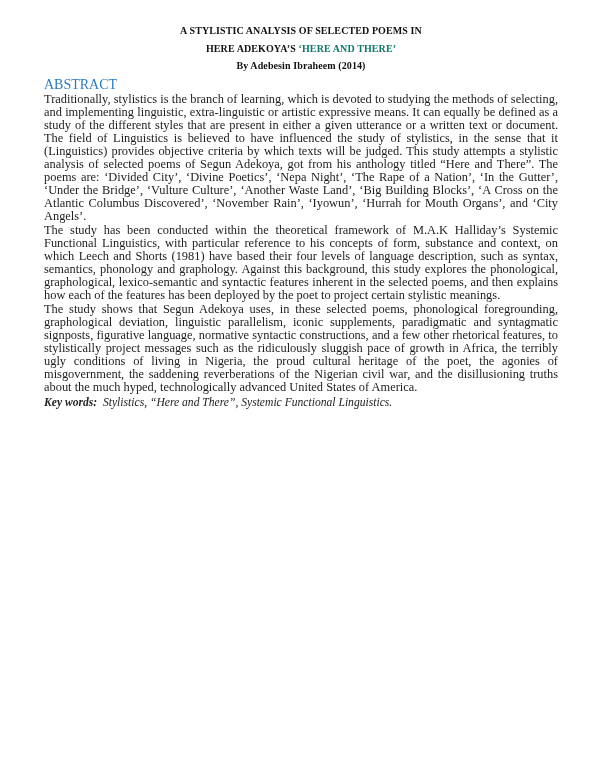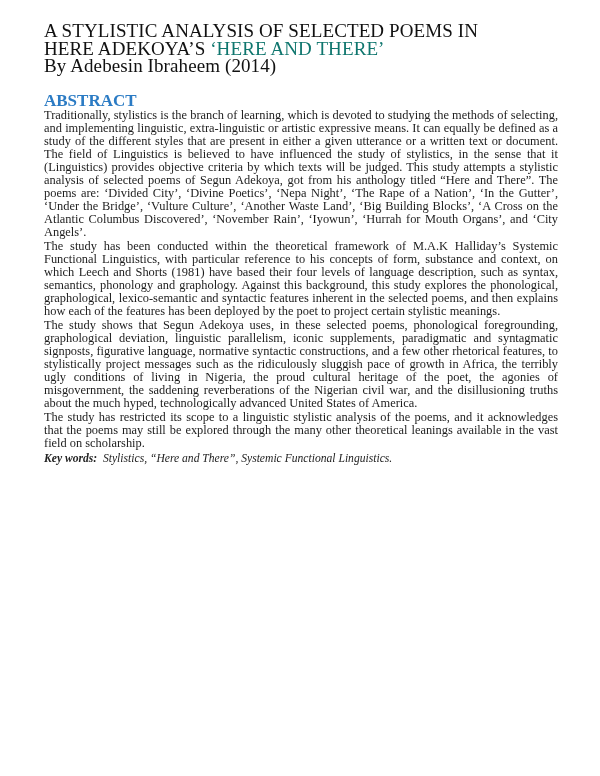--- a/index.html
+++ b/index.html
@@ -15,33 +15,34 @@
       font-family: "Liberation Serif", "DejaVu Serif", serif;
       color: #1a1a1a;
     }
     .page {
       position: absolute;
       left: 44px;
       top: 22px;
       width: 514px;
     }
     .title-block {
-      font-weight: normal;
-      font-size: 19px;
+      text-align: center;
+      font-weight: bold;
+      font-size: 10px;
       line-height: 17.5px;
       color: #111111;
       letter-spacing: 0.1px;
     }
     .title-accent {
       color: #0f766e;
     }
     .heading {
-      margin-top: 18px;
-      font-weight: bold;
-      font-size: 17px;
+      margin-top: 2px;
+      font-weight: normal;
+      font-size: 14px;
       line-height: 16px;
       color: #2b7bc4;
     }
     .para {
       margin: 0;
       font-size: 12.4px;
       line-height: 13px;
       text-align: justify;
       color: #1c1c1c;
     }
@@ -69,18 +70,17 @@
       <span>HERE ADEKOYA’S </span><span class="title-accent">‘HERE AND THERE’</span>
     </div>
     <div>By Adebesin Ibraheem (2014)</div>
   </div>
 
   <div class="heading">ABSTRACT</div>
 
   <p class="para">Traditionally, stylistics is the branch of learning, which is devoted to studying the methods of selecting, and implementing linguistic, extra-linguistic or artistic expressive means. It can equally be defined as a study of the different styles that are present in either a given utterance or a written text or document. The field of Linguistics is believed to have influenced the study of stylistics, in the sense that it (Linguistics) provides objective criteria by which texts will be judged. This study attempts a stylistic analysis of selected poems of Segun Adekoya, got from his anthology titled “Here and There”. The poems are: ‘Divided City’, ‘Divine Poetics’, ‘Nepa Night’, ‘The Rape of a Nation’, ‘In the Gutter’, ‘Under the Bridge’, ‘Vulture Culture’, ‘Another Waste Land’, ‘Big Building Blocks’, ‘A Cross on the Atlantic Columbus Discovered’, ‘November Rain’, ‘Iyowun’, ‘Hurrah for Mouth Organs’, and ‘City Angels’.</p>
   <p class="para">The study has been conducted within the theoretical framework of M.A.K Halliday’s Systemic Functional Linguistics, with particular reference to his concepts of form, substance and context, on which Leech and Shorts (1981) have based their four levels of language description, such as syntax, semantics, phonology and graphology. Against this background, this study explores the phonological, graphological, lexico-semantic and syntactic features inherent in the selected poems, and then explains how each of the features has been deployed by the poet to project certain stylistic meanings.</p>
   <p class="para">The study shows that Segun Adekoya uses, in these selected poems, phonological foregrounding, graphological deviation, linguistic parallelism, iconic supplements, paradigmatic and syntagmatic signposts, figurative language, normative syntactic constructions, and a few other rhetorical features, to stylistically project messages such as the ridiculously sluggish pace of growth in Africa,  the terribly ugly conditions of living in Nigeria, the proud cultural heritage of the poet, the agonies of misgovernment, the saddening reverberations of the Nigerian civil war, and the disillusioning truths about the much hyped, technologically advanced United States of America.</p>
-  <p class="para">The study has restricted its scope to a linguistic stylistic analysis of the poems, and it acknowledges that the poems may still be explored through the many other theoretical leanings available in the vast field on scholarship.</p>
 
   <div class="keywords">
     <span class="kw-label">Key words:</span><span style="white-space: pre;">  Stylistics, “Here and There”, Systemic Functional Linguistics.</span>
   </div>
 </div>
 
 </body></html>

